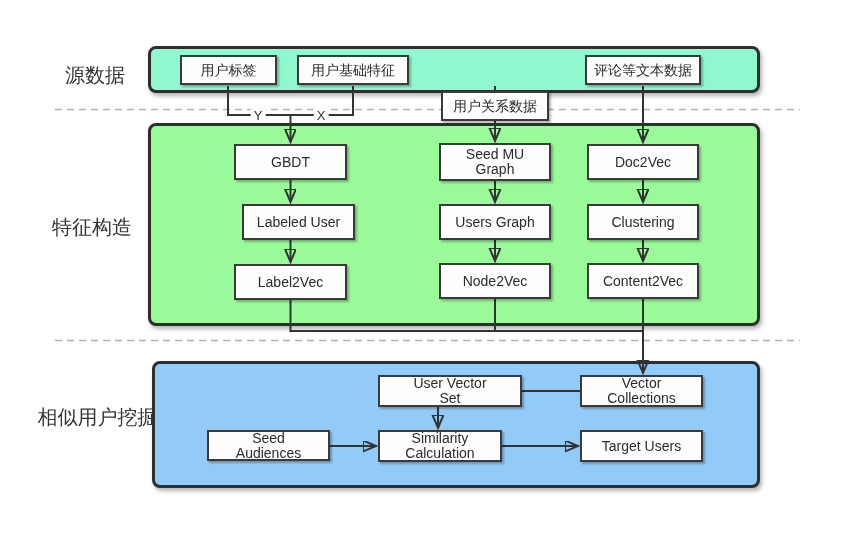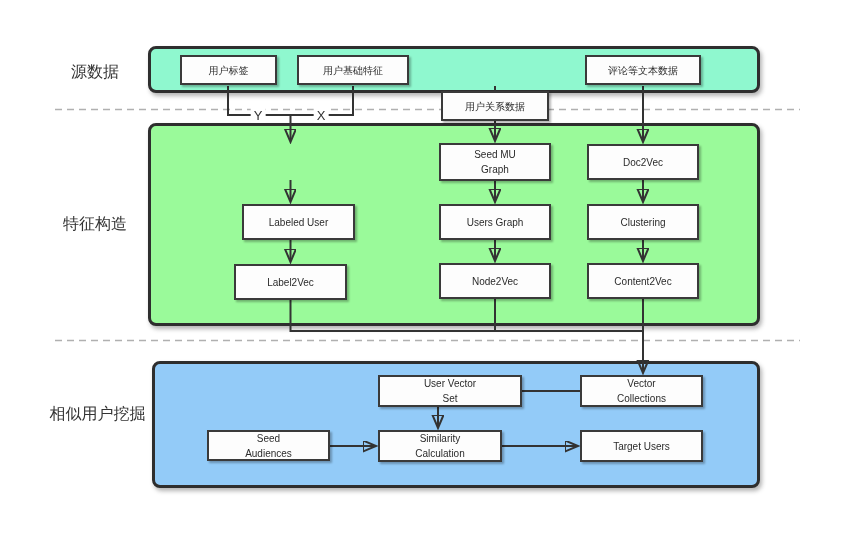--- a/index.html
+++ b/index.html
@@ -13,38 +13,38 @@
     position: absolute; box-sizing: border-box;
     border: 3px solid #2e2e2e; border-radius: 8px;
     box-shadow: 2px 3px 4px rgba(40,40,40,0.35);
   }
   #c-source  { left: 148px; top: 46px;  width: 612px; height: 47px; }
   #c-feature { left: 148px; top: 123px; width: 612px; height: 203px; }
   #c-mining  { left: 152px; top: 361px; width: 608px; height: 127px; }
 
   
   .sec-label {
-    position: absolute; color: #333; font-size: 16px;
+    position: absolute; color: #333; font-size: 20px;
     text-align: center; white-space: nowrap;
   }
   #l-source  { left: 45px; top: 62px;  width: 100px; }
-  #l-feature { left: 45px; top: 214px; width: 100px; }
+  #l-feature { left: 32px; top: 214px; width: 100px; text-align: right; }
   #l-mining  { left: 35px; top: 404px; width: 125px; text-align: center; }
 
   
   svg.wires { position: absolute; left: 0; top: 0; z-index: 5; }
   svg.wires path { fill: none; stroke: #333; stroke-width: 2; }
   svg.wires line.dash { stroke: #b0b0b0; stroke-width: 1.6; stroke-dasharray: 7 5; }
 
   
   .n {
     position: absolute; box-sizing: border-box; z-index: 10;
     background: #fdfdfd; border: 2px solid #3a3a3a;
     display: flex; align-items: center; justify-content: center;
-    text-align: center; color: #2b2b2b; font-size: 10px; line-height: 15px;
+    text-align: center; color: #2b2b2b; font-size: 14px; line-height: 15px;
     white-space: pre-line;
     box-shadow: 1.5px 2px 2px rgba(0,0,0,0.28);
   }
   #n-user-tags        { left: 180px; top: 55px;  width: 97px;  height: 30px; }
   #n-user-basic       { left: 297px; top: 55px;  width: 112px; height: 30px; }
   #n-user-rel         { left: 441px; top: 55px;  width: 108px; height: 30px; margin-top: 36px; }
   #n-comments         { left: 585px; top: 55px;  width: 116px; height: 30px; }
   #n-gbdt             { left: 234px; top: 144px; width: 113px; height: 36px; }
   #n-build-mu         { left: 439px; top: 143px; width: 112px; height: 38px; }
   #n-doc2vec          { left: 587px; top: 144px; width: 112px; height: 36px; }
@@ -113,20 +113,21 @@
   </svg>
 
   <span class="edge-lab" id="el-y">Y</span>
   <span class="edge-lab" id="el-x">X</span>
 
   <div class="n" id="n-user-tags">用户标签</div>
   <div class="n" id="n-user-basic">用户基础特征</div>
   <div class="n" id="n-user-rel">用户关系数据</div>
   <div class="n" id="n-comments">评论等文本数据</div>
 
+  <div class="n" id="n-gbdt">GBDT</div>
   <div class="n" id="n-build-mu">Seed MU
 Graph</div>
   <div class="n" id="n-doc2vec">Doc2Vec</div>
   <div class="n" id="n-labeled-user">Labeled User</div>
   <div class="n" id="n-users-graph">Users Graph</div>
   <div class="n" id="n-clustering">Clustering</div>
   <div class="n" id="n-label2vec">Label2Vec</div>
   <div class="n" id="n-node2vec">Node2Vec</div>
   <div class="n" id="n-content2vec">Content2Vec</div>
 

